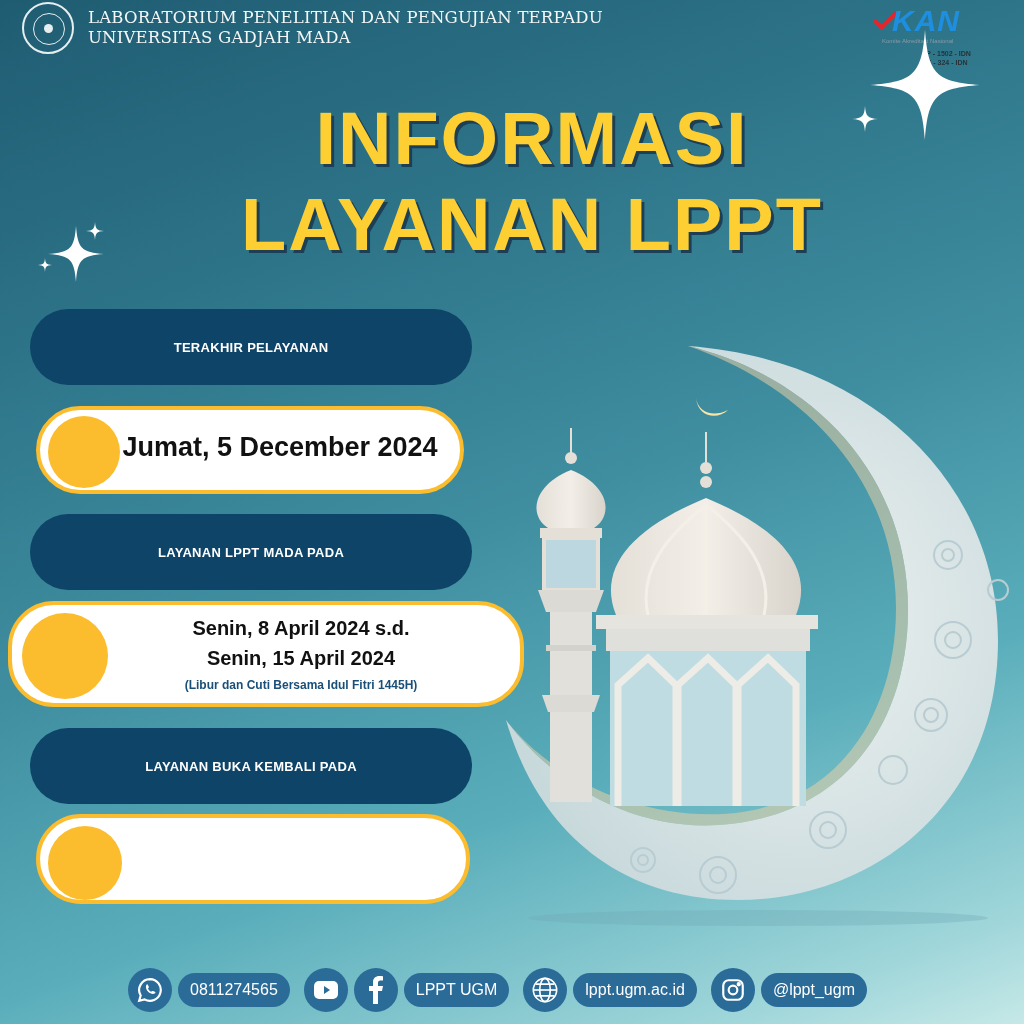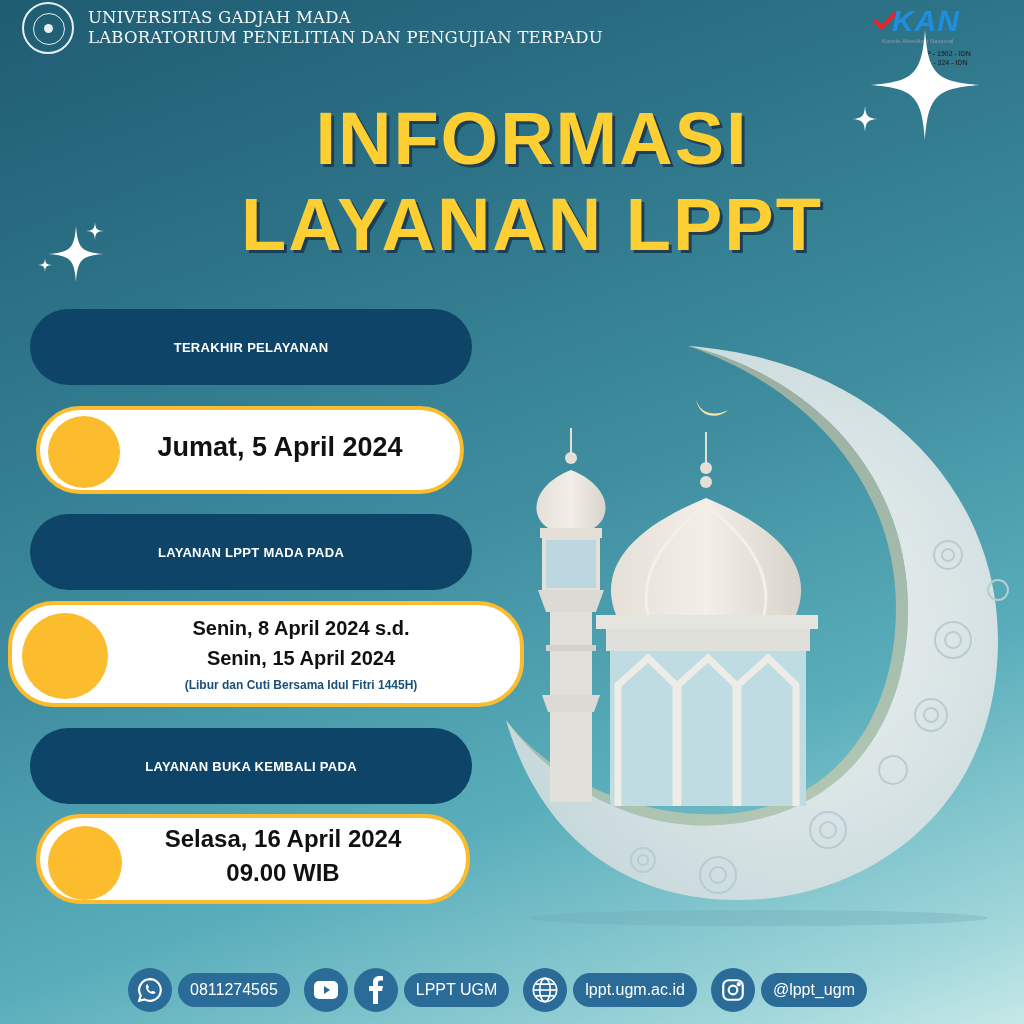--- a/index.html
+++ b/index.html
@@ -39,22 +39,22 @@
   .chip { height:34px; padding:0 12px; border-radius:17px; background:#2a6b98; color:#ffffff; font-family:"Liberation Sans", sans-serif; font-size:16px; display:flex; align-items:center; margin-right:14px;text-align:center; }
 </style>
 </head>
 <body>
 
 <div class="poster">
 
   <div class="header">
     <div class="ugm-logo"></div>
     <div class="header-text">
+      <div>LABORATORIUM PENELITIAN DAN PENGUJIAN TERPADU</div>
       <div>UNIVERSITAS GADJAH MADA</div>
-      <div>LABORATORIUM PENELITIAN DAN PENGUJIAN TERPADU</div>
     </div>
   </div>
 
   <div class="kan">
     <div class="kan-check"></div>
     <div class="kan-word">KAN</div>
     <div class="kan-sub">Komite Akreditasi Nasional</div>
     <div class="kan-l1">LP - 1502 - IDN</div>
     <div class="kan-l2">LK - 324 - IDN</div>
   </div>
@@ -155,44 +155,40 @@
       </g>
       <ellipse cx="260" cy="578" rx="230" ry="8" fill="#6fa9b4" opacity="0.35"></ellipse>
     </svg>
   </div>
 
   <div class="label-pill" style="left:30px;top:309px;width:442px;height:76px;">
     <span>TERAKHIR PELAYANAN</span>
   </div>
   <div class="date-pill" style="left:36px;top:406px;width:428px;height:88px;">
     <div class="dot" style="left:8px;top:6px;width:72px;height:72px;"></div>
-    <div class="date-text" style="top:22px;font-size:27px;padding-left:60px;">Jumat, 5 April 2024</div>
+    <div class="date-text" style="top:22px;font-size:27px;padding-left:60px;">Jumat, 5 December 2024</div>
   </div>
 
   <div class="label-pill" style="left:30px;top:514px;width:442px;height:76px;">
     <span>LAYANAN LPPT MADA PADA</span>
   </div>
   <div class="date-pill" style="left:8px;top:601px;width:516px;height:106px;">
     <div class="dot" style="left:10px;top:8px;width:86px;height:86px;"></div>
     <div class="date-text" style="top:8px;font-size:20px;line-height:30px;padding-left:70px;">
       <div>Senin, 8 April 2024 s.d.</div>
       <div>Senin, 15 April 2024</div>
       <div class="note" style="line-height:24px;">(Libur dan Cuti Bersama Idul Fitri  1445H)</div>
     </div>
   </div>
 
   <div class="label-pill" style="left:30px;top:728px;width:442px;height:76px;">
     <span>LAYANAN BUKA KEMBALI PADA</span>
   </div>
   <div class="date-pill" style="left:36px;top:814px;width:434px;height:90px;">
     <div class="dot" style="left:8px;top:8px;width:74px;height:74px;"></div>
-    <div class="date-text" style="top:4px;font-size:24px;line-height:34px;padding-left:60px;">
-      <div>Selasa, 16 April 2024</div>
-      <div>09.00 WIB</div>
-    </div>
   </div>
 
   <div class="footer">
     <div class="circle-icon">
       <svg width="26" height="26" viewBox="0 0 24 24">
           <path d="M12 2a10 10 0 0 0-8.6 15.1L2 22l5-1.3A10 10 0 1 0 12 2z" fill="none" stroke="#fff" stroke-width="2"></path>
           <path d="M8.5 7.5c.5-1 1.3-.8 1.6-.2l.8 1.8c.2.4 0 .8-.3 1.1l-.5.5c.6 1.3 1.7 2.4 3 3l.5-.5c.3-.3.7-.5 1.1-.3l1.8.8c.6.3.8 1.1-.2 1.6-1.5.9-4.2.2-6-1.6s-2.5-4.7-1.8-6.2z" fill="#fff"></path>
         </svg>
     </div>
     <div class="chip">0811274565</div>

